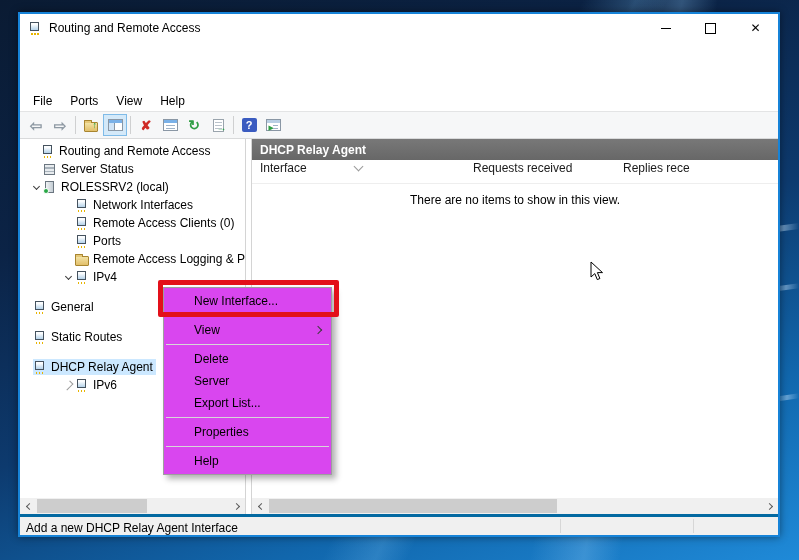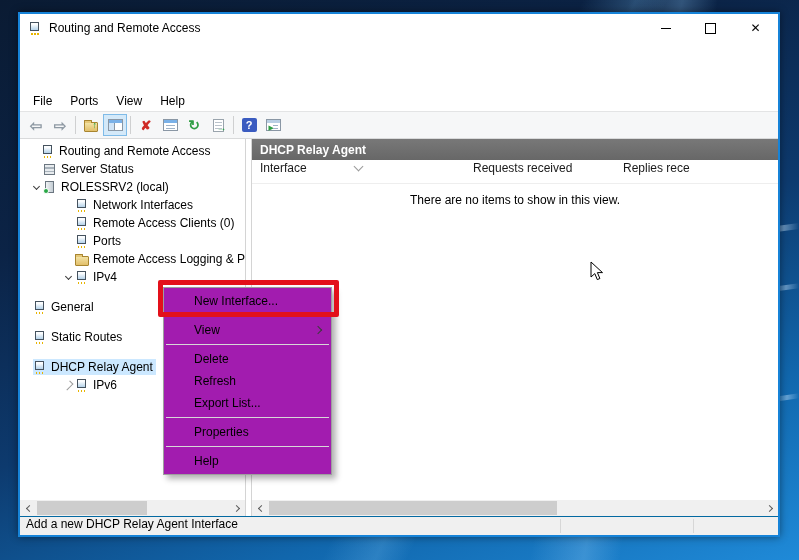--- a/index.html
+++ b/index.html
@@ -112,28 +112,28 @@
   
   .hscroll{position:absolute;left:0;right:0;bottom:0;height:16px;background:#f0f0f0;display:flex;align-items:center;}
   .sb-btn{width:16px;height:16px;flex:none;display:flex;align-items:center;justify-content:center;}
   .sb-chev{width:5px;height:5px;box-sizing:border-box;}
   .sb-chev.l{border-left:1.6px solid #5a5a5a;border-bottom:1.6px solid #5a5a5a;transform:rotate(45deg);margin-left:2px;}
   .sb-chev.r{border-right:1.6px solid #5a5a5a;border-bottom:1.6px solid #5a5a5a;transform:rotate(-45deg);margin-right:2px;}
   .sb-track{flex:1;height:16px;position:relative;}
   .sb-thumb{position:absolute;top:1px;bottom:1px;background:#cdcdcd;}
 
   
-  .statusbar{height:18px;background:#f0f0f0;border-top:1px solid #0369a1;display:flex;align-items:flex-start;flex:none;position:relative;}
+  .statusbar{height:18px;background:#f0f0f0;border-top:3px solid #0369a1;display:flex;align-items:flex-end;flex:none;position:relative;}
   .status-text{padding-left:6px;}
   .st-sep{position:absolute;top:2px;bottom:2px;width:1px;background:#d7d7d7;}
   .st-sep.s1{left:540px;}
   .st-sep.s2{left:673px;}
 
   
-  .ctxmenu{position:absolute;left:163px;top:287px;width:169px;background:#a21caf;border:1px solid #9e9e9e;
+  .ctxmenu{position:absolute;left:163px;top:287px;width:169px;background:#d946ef;border:1px solid #9e9e9e;
            box-shadow:4px 4px 6px rgba(0,0,0,.30);padding:2px 0;box-sizing:border-box;z-index:20;}
   .citem{height:22px;display:flex;align-items:center;padding-left:30px;padding-right:8px;position:relative;white-space:nowrap;}
   .csep{height:1px;background:#d7d7d7;margin:3px 2px;}
   .subarrow{position:absolute;right:10px;width:5px;height:5px;border-right:1.4px solid #3c3c3c;border-bottom:1.4px solid #3c3c3c;transform:rotate(-45deg);}
 
   
   .red-box{position:absolute;left:158px;top:280px;width:181px;height:37px;border:5px solid #e3101a;
            box-sizing:border-box;z-index:30;border-radius:2px;}
 
   
@@ -377,21 +377,21 @@
 
 <div class="ctxmenu">
   <div class="citem">New Interface...</div>
   <div class="csep"></div>
   <div class="citem">
       <span>View</span>
       <span class="subarrow"></span>
     </div>
   <div class="csep"></div>
   <div class="citem">Delete</div>
-  <div class="citem">Refresh</div>
+  <div class="citem">Server</div>
   <div class="citem">Export List...</div>
   <div class="csep"></div>
   <div class="citem">Properties</div>
   <div class="csep"></div>
   <div class="citem">Help</div>
 </div>
 
 <div class="red-box"></div>
 
 <svg class="cursor" width="14" height="21" viewBox="0 0 14 21">

